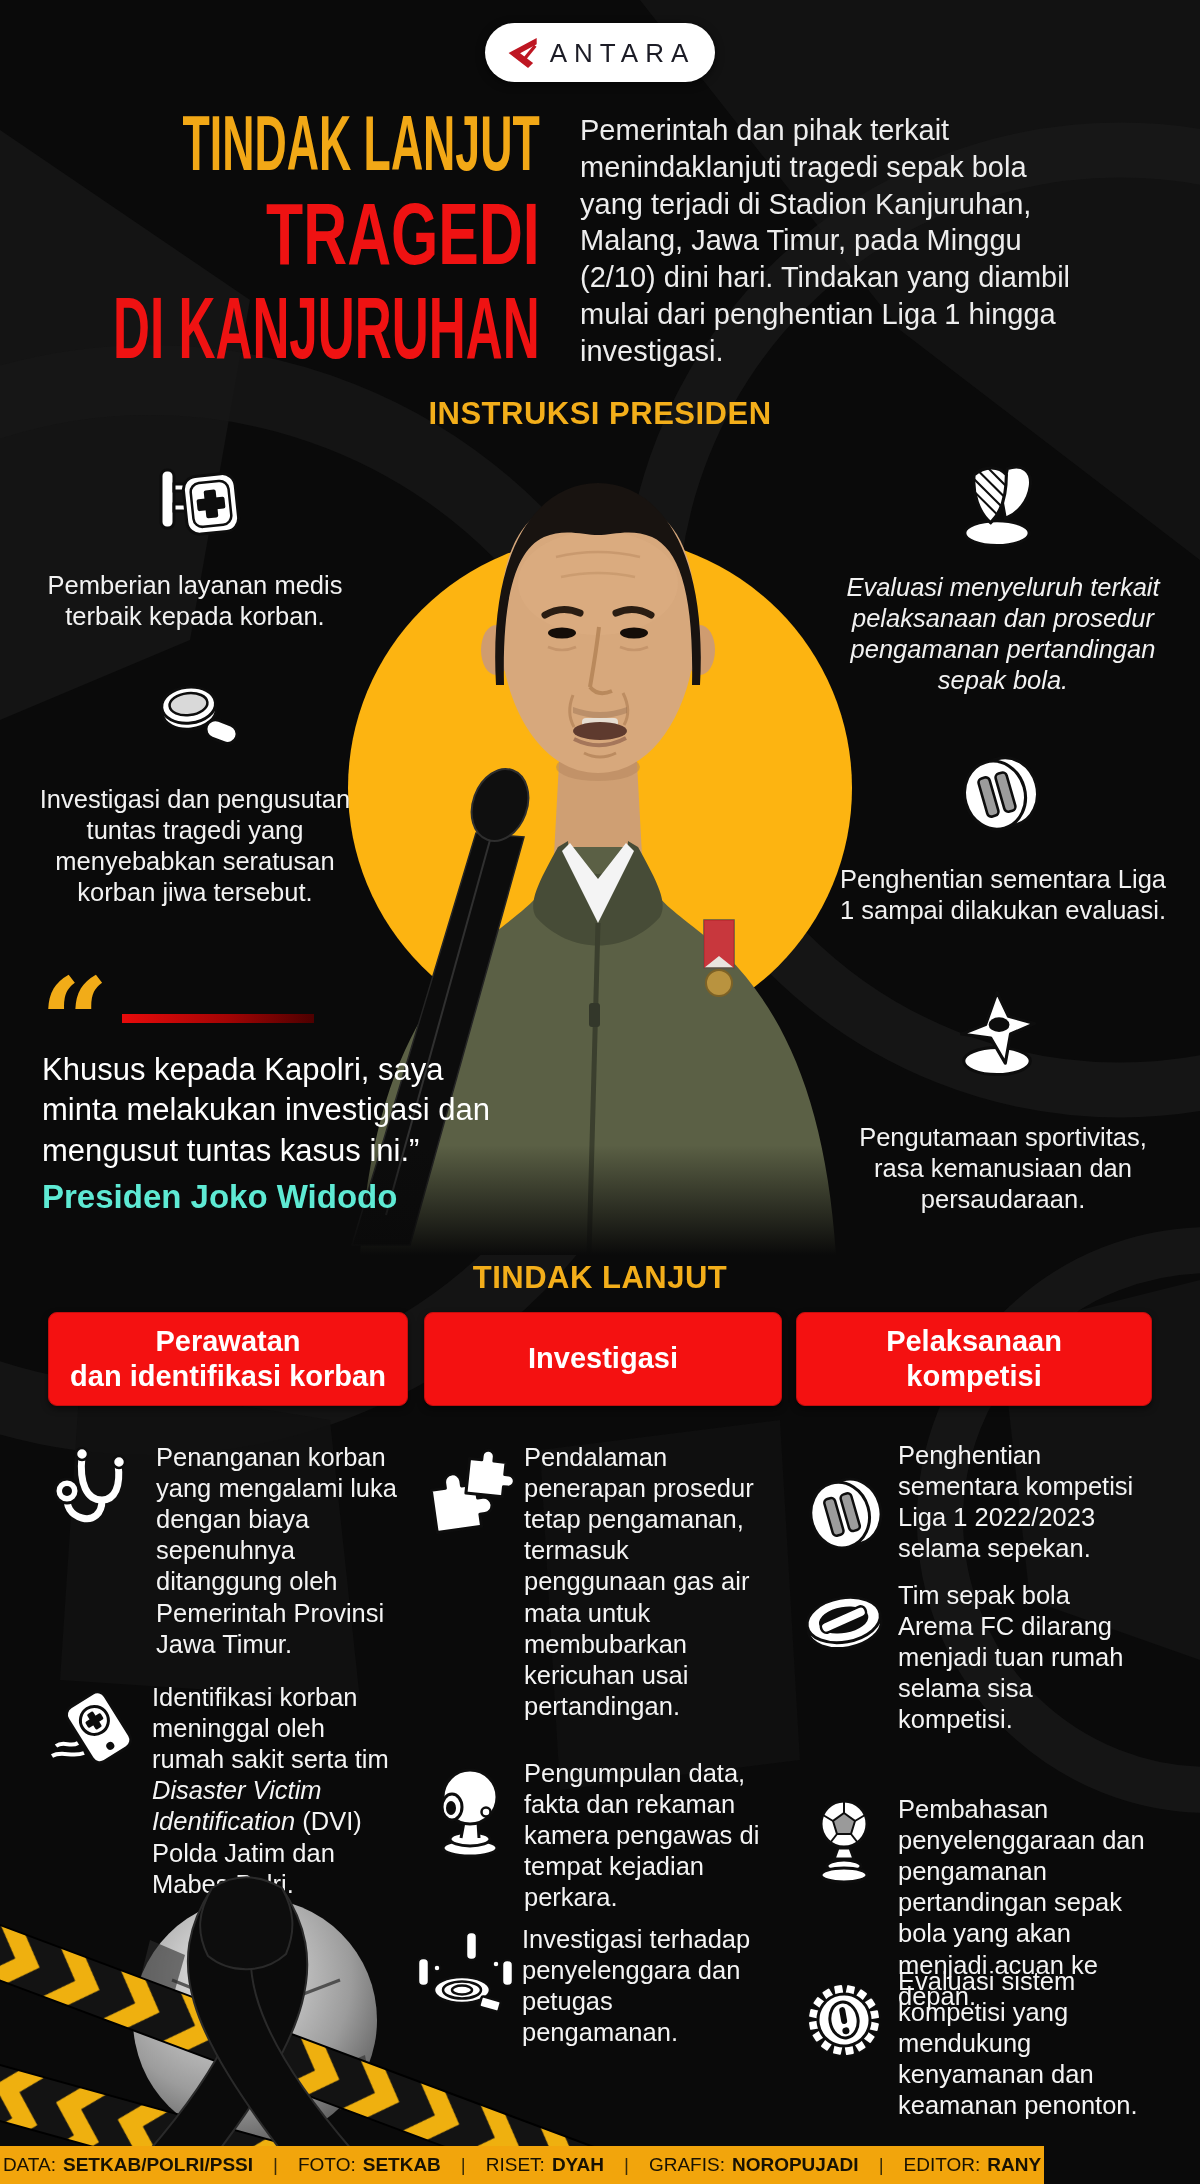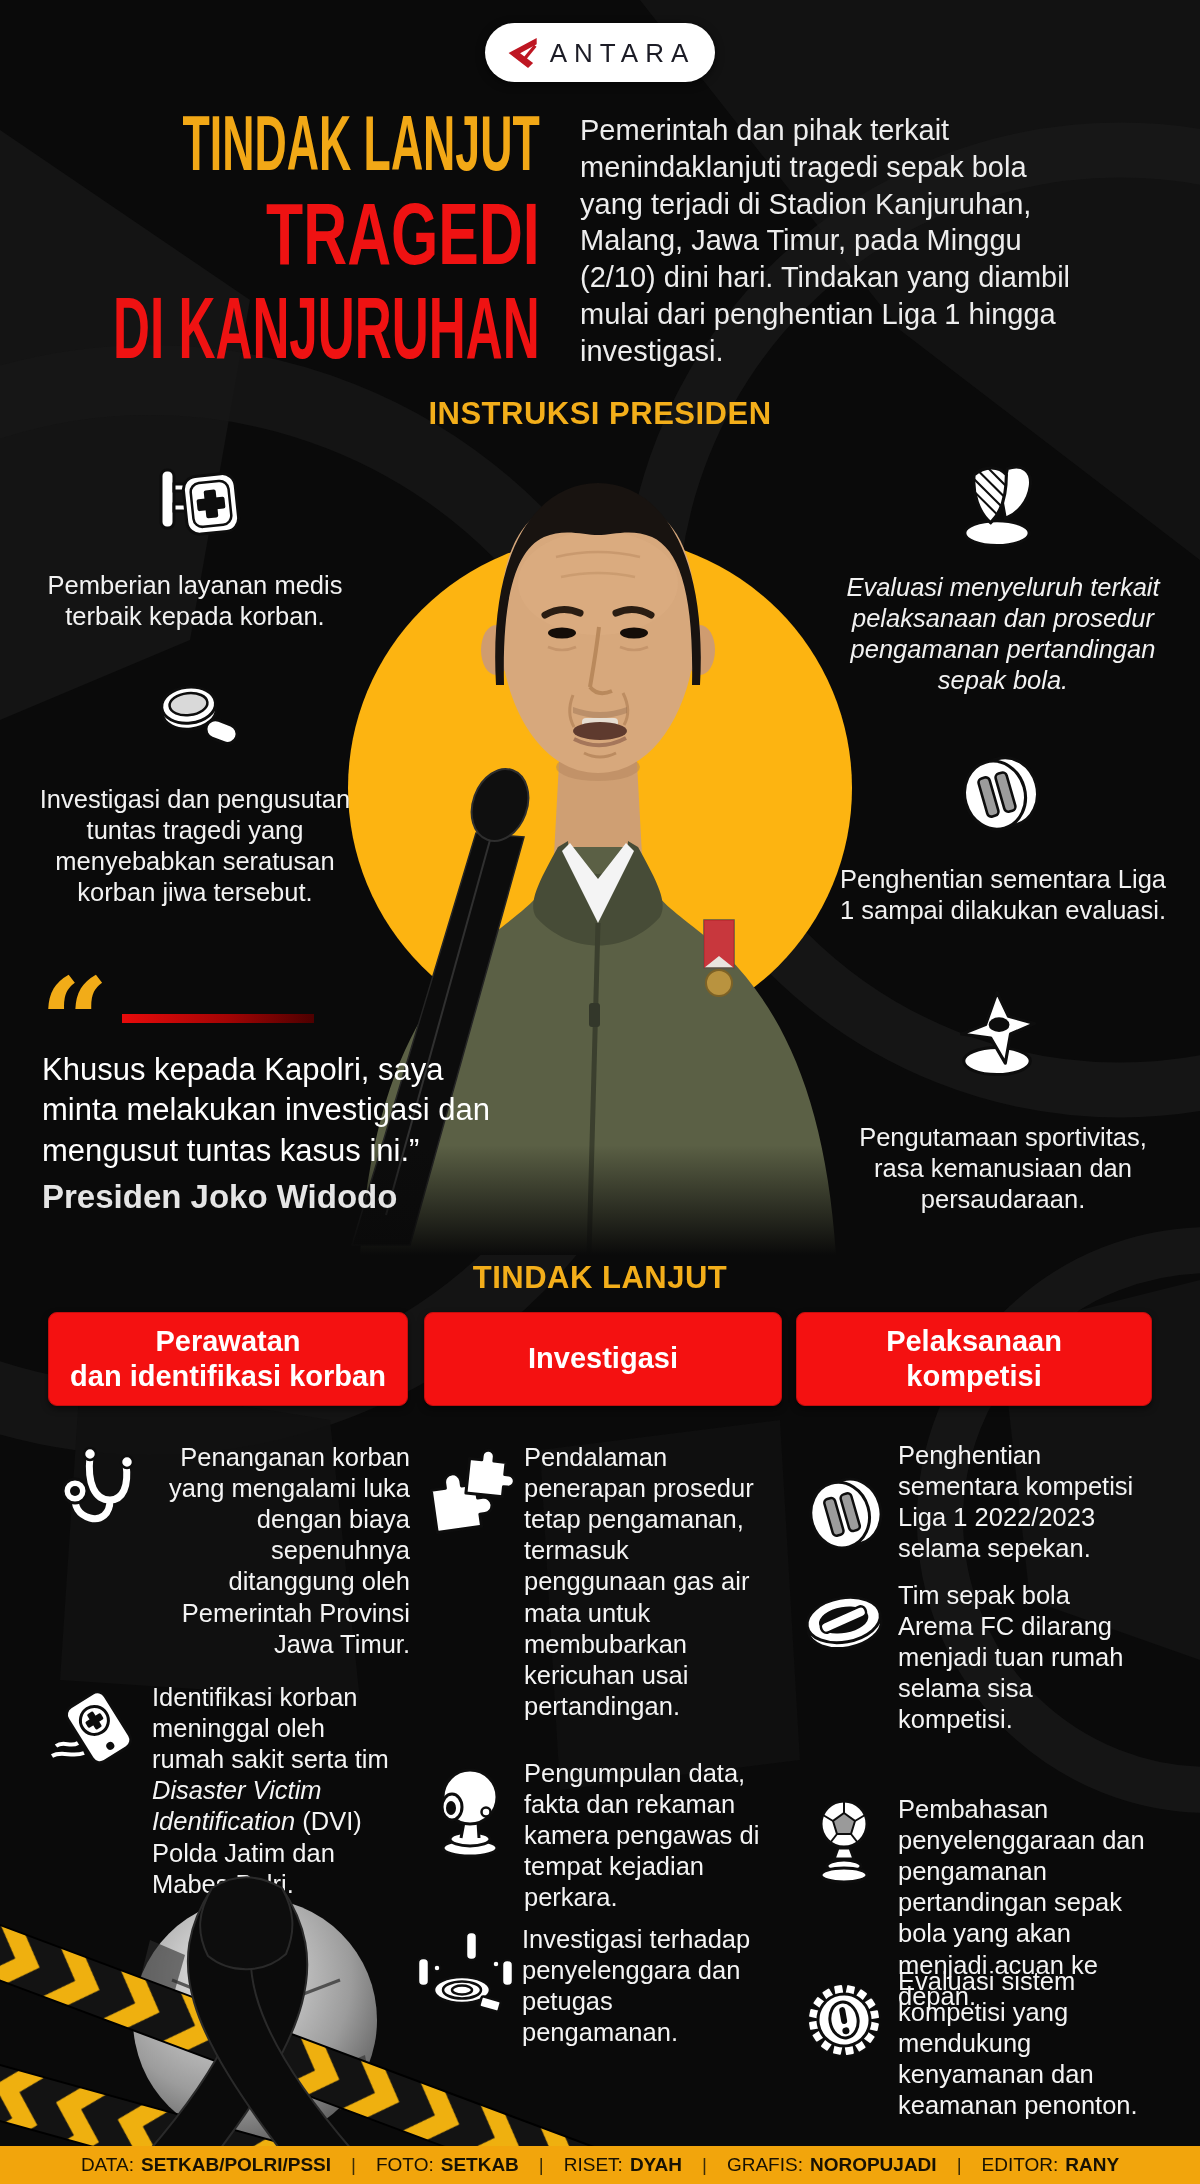--- a/index.html
+++ b/index.html
@@ -22,36 +22,36 @@
 
   .intro{left:580px;top:112px;width:500px;color:#ededed;font-size:29px;line-height:1.27;}
 
   .sec-head{left:0;top:396px;width:1200px;text-align:center;color:#f3ae1a;font-size:31px;font-weight:700;letter-spacing:.5px;}
   .sec-head2{top:1260px;}
 
   .inst-text{color:#f2f2f2;font-size:25.5px;line-height:1.22;text-align:center;}
   .quote-mark{left:40px;top:962px;color:#f2ac18;font-family:"DejaVu Serif",serif;font-weight:700;font-size:120px;line-height:1;height:70px;}
   .quote-line{left:122px;top:1014px;width:192px;height:9px;background:linear-gradient(90deg,#e80b0b,#a30404 55%,#4d0000);}
   .quote-text{left:42px;top:1050px;width:450px;color:#fff;font-size:31px;line-height:1.3;}
-  .quote-author{left:42px;top:1178px;color:#e5e5e5;font-size:33px;font-weight:700;}
+  .quote-author{left:42px;top:1178px;color:#5eead4;font-size:33px;font-weight:700;}
 
   .btn{top:1312px;height:92px;background:#f41111;border:1px solid #c40d0d;border-radius:9px;
     display:flex;flex-direction:column;align-items:center;justify-content:center;
     color:#fff;font-weight:700;font-size:29px;line-height:1.22;text-align:center;box-shadow:0 3px 6px rgba(0,0,0,.5);}
   .btn1{left:48px;width:358px;}
   .btn2{left:424px;width:356px;}
   .btn3{left:796px;width:354px;}
 
   .col-item{display:flex;align-items:flex-start;}
   .col-icon{flex:0 0 108px;display:flex;justify-content:center;}
   .col-text{color:#f4f4f4;font-size:25.5px;line-height:1.22;}
   .col-text i{font-style:italic;}
 
   
-  .footer{left:0;top:2146px;width:1200px;height:38px;background:#f2a50c;display:flex;align-items:center;justify-content:center;gap:20px;}
+  .footer{left:0;top:2146px;width:1044px;height:38px;background:#f2a50c;display:flex;align-items:center;justify-content:center;gap:20px;}
   .fitem{display:flex;gap:7px;align-items:baseline;color:#181203;font-size:19px;}
   .flabel{font-weight:500;}
   .fvalue{font-weight:800;}
   .fsep{color:#3a2c08;font-size:19px;font-weight:300;}
 </style>
 </head>
 <body>
 
 <div id="stage">
 
@@ -215,21 +215,21 @@
     <span>dan identifikasi korban</span>
   </div>
   <div class="abs btn btn2">
     <span>Investigasi</span>
   </div>
   <div class="abs btn btn3">
     <span>Pelaksanaan</span>
     <span>kompetisi</span>
   </div>
 
-  <div class="abs col-item" style="left:56px;top:1442px;width:362px;text-align:right;">
+  <div class="abs col-item" style="left:48px;top:1442px;width:362px;">
     <div class="col-icon">
       <svg width="100" height="100" viewBox="0 0 100 100">
         <path d="M30 14 C27 42 35 58 50 58 C63 58 69 44 66 22" fill="none" stroke="#fff" stroke-width="7"></path>
         <path d="M50 58 C50 72 41 79 30 76 C19 73 13 64 16 53" fill="none" stroke="#fff" stroke-width="7"></path>
         <circle cx="30" cy="12" r="6" fill="#fff" stroke="#0d0d0d" stroke-width="2.5"></circle>
         <circle cx="67" cy="20" r="6" fill="#fff" stroke="#0d0d0d" stroke-width="2.5"></circle>
         <circle cx="15" cy="49" r="12" fill="#fff" stroke="#0d0d0d" stroke-width="3"></circle>
         <circle cx="15" cy="49" r="5" fill="#0d0d0d"></circle>
       </svg>
     </div>

